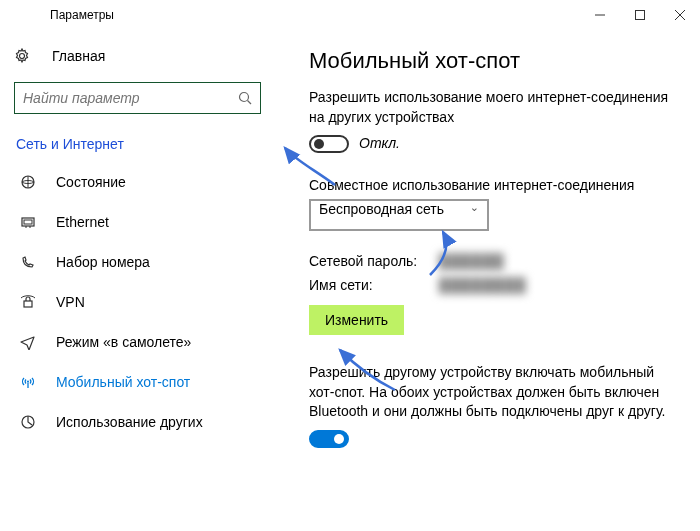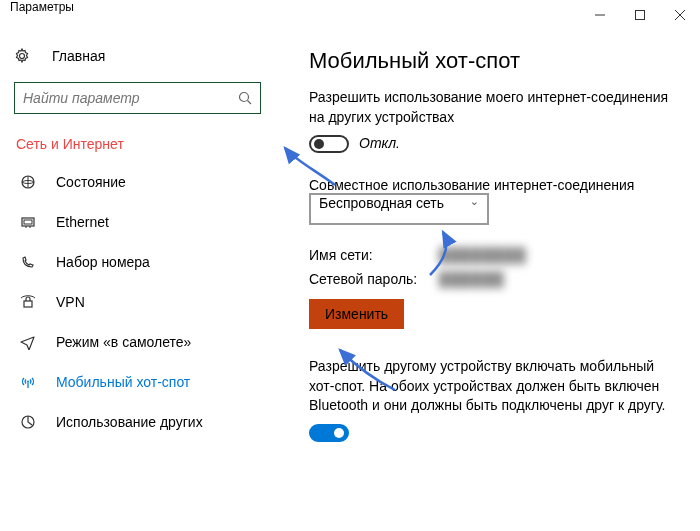--- a/index.html
+++ b/index.html
@@ -1,53 +1,53 @@
 <!DOCTYPE html>
 <html><head>
 <meta charset="utf-8">
 <style>
   * { box-sizing: border-box; margin: 0; padding: 0; font-family: "Segoe UI", Tahoma, sans-serif; }
   body { width: 700px; height: 531px; background: #fff; overflow: hidden; font-size: 13px; color: #000; }
-  .titlebar { height: 30px; display: flex; align-items: flex-start; justify-content: space-between; padding-left: 10px; }
+  .titlebar { height: 30px; display: flex; align-items: center; justify-content: space-between; padding-left: 10px; margin-left: 40px; }
   .titlebar .title { font-size: 12px; color: #000; }
   .window-controls { display: flex; }
   .window-controls div { width: 40px; height: 30px; display: flex; align-items: center; justify-content: center; color: #333; }
   .window-controls svg { width: 10px; height: 10px; }
   .content { display: flex; height: calc(100% - 30px); }
   .sidebar { width: 275px; padding: 14px 14px 0 14px; }
   .home-row { display: flex; align-items: center; margin-bottom: 14px; padding: 4px 0; }
   .home-row .icon { width: 20px; text-align: center; color: #333; }
   .home-row .label { margin-left: 18px; font-size: 14px; color: #000; }
   .search-box { display: flex; align-items: center; border: 1px solid #14532d; height: 32px; padding: 0 8px; margin-bottom: 22px; }
   .search-box input { flex: 1; border: none; outline: none; font-size: 14px; font-style: italic; color: #666; background: transparent; }
   .search-box .search-icon { color: #666; }
-  .section-title { color: #ef4444; font-size: 14px; margin-bottom: 10px; padding-left: 2px; }
+  .section-title { color: #1d4ed8; font-size: 14px; margin-bottom: 10px; padding-left: 2px; }
   .nav { }
   .nav-item { display: flex; align-items: center; height: 40px; padding: 0 4px; cursor: pointer; color: #000; }
   .nav-item .icon { width: 20px; display: flex; justify-content: center; color: #333; }
   .nav-item .label { margin-left: 18px; font-size: 14px; }
   .nav-item.active { color: #0078d7; }
   .nav-item.active .icon { color: #0078d7; }
   .pane { flex: 1; padding: 18px 22px 0 34px; overflow: hidden; position: relative; }
   .pane h1 { font-size: 22px; font-weight: 400; margin-bottom: 14px; }
   .desc { font-size: 14px; color: #000; line-height: 1.4; margin-bottom: 8px; }
   .toggle-row { display: flex; margin-bottom: 24px; font-style: italic; }
   .toggle { width: 40px; height: 18px; border: 2px solid #333; border-radius: 10px; position: relative; background: #fff; cursor: pointer; }
   .toggle .knob { width: 10px; height: 10px; border-radius: 50%; background: #333; position: absolute; top: 2px; left: 3px; }
   .toggle.on { background: #0078d7; border-color: #0078d7; }
   .toggle.on .knob { background: #fff; left: auto; right: 3px; }
   .toggle-label { margin-left: 10px; font-size: 14px; }
-  .field-label { font-size: 14px; margin-bottom: 0; }
+  .field-label { font-size: 14px; margin-bottom: 6px; }
   .dropdown { display: flex; justify-content: space-between; border: 2px solid #999; width: 180px; height: 32px; padding: 0 8px; margin-bottom: 22px; cursor: pointer; font-size: 14px; }
   .dropdown .chev { color: #555; font-size: 11px; }
   .kv { display: flex; font-size: 14px; margin-bottom: 8px; align-items: center; }
   .kv .k { width: 130px; }
   .kv .v { color: #888; }
   .blur { filter: blur(4px); letter-spacing: 1px; }
-  .btn { background: #c2410c; border: none; padding: 7px 16px; font-size: 14px; cursor: pointer; margin-top: 4px; margin-bottom: 28px; }
+  .btn { background: #bef264; border: none; padding: 7px 16px; font-size: 14px; cursor: pointer; margin-top: 4px; margin-bottom: 28px; }
   .h2 { font-size: 20px; font-weight: 400; margin-bottom: 12px; }
   svg { display: block; }
   
   .arrows { position: absolute; left: 0; top: 0; pointer-events: none; }
 </style>
 </head>
 <body>
 
 <div class="titlebar">
   <span class="title">Параметры</span>
@@ -174,26 +174,26 @@
       <span class="toggle-label">Откл.</span>
     </div>
 
     <div class="field-label">Совместное использование интернет-соединения</div>
     <div class="dropdown">
       <span>Беспроводная сеть</span>
       <span class="chev">⌄</span>
     </div>
 
     <div class="kv">
+      <span class="k">Сетевой пароль:</span>
+      <span class="v blur">██████</span>
+    </div>
+    <div class="kv">
       <span class="k">Имя сети:</span>
       <span class="v blur">████████</span>
-    </div>
-    <div class="kv">
-      <span class="k">Сетевой пароль:</span>
-      <span class="v blur">██████</span>
     </div>
 
     <button class="btn">Изменить</button>
 
     <p class="desc">Разрешить другому устройству включать мобильный хот-спот. На обоих устройствах должен быть включен Bluetooth и они должны быть подключены друг к другу.</p>
     <div class="toggle-row" style="margin-bottom:0">
       <div class="toggle on">
           <div class="knob"></div>
         </div>
     </div>

